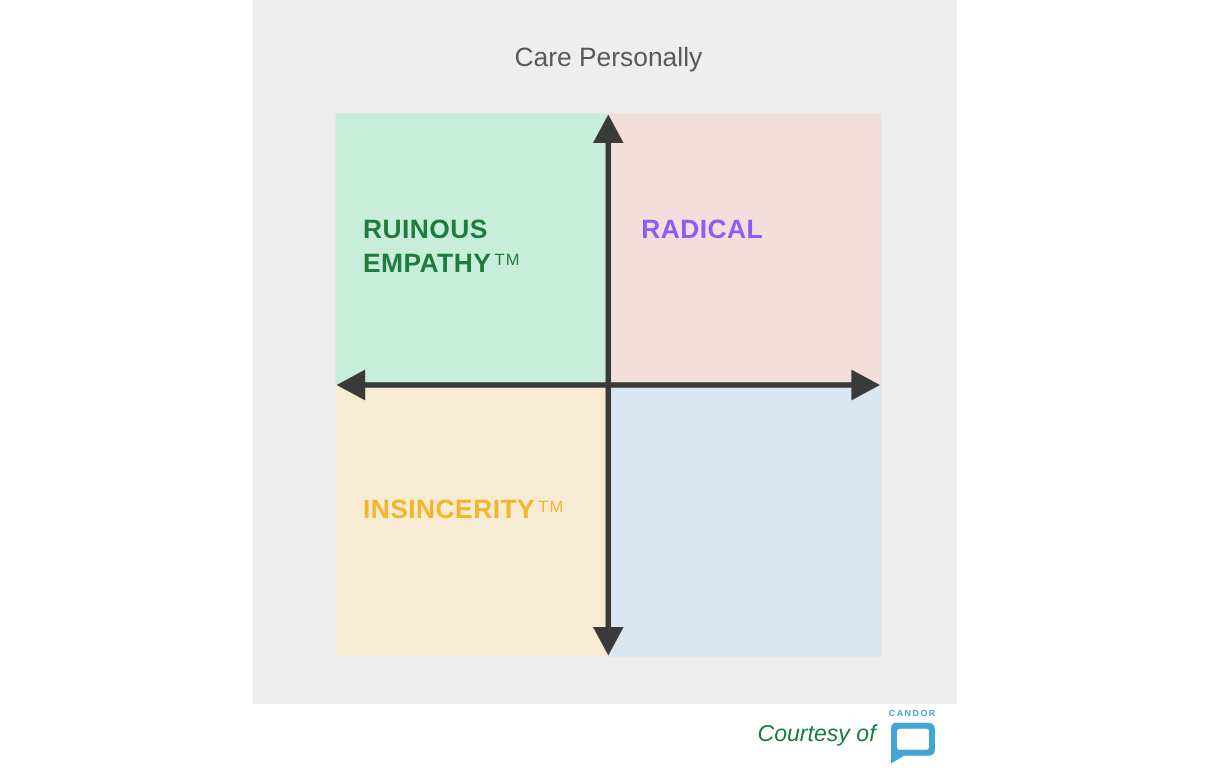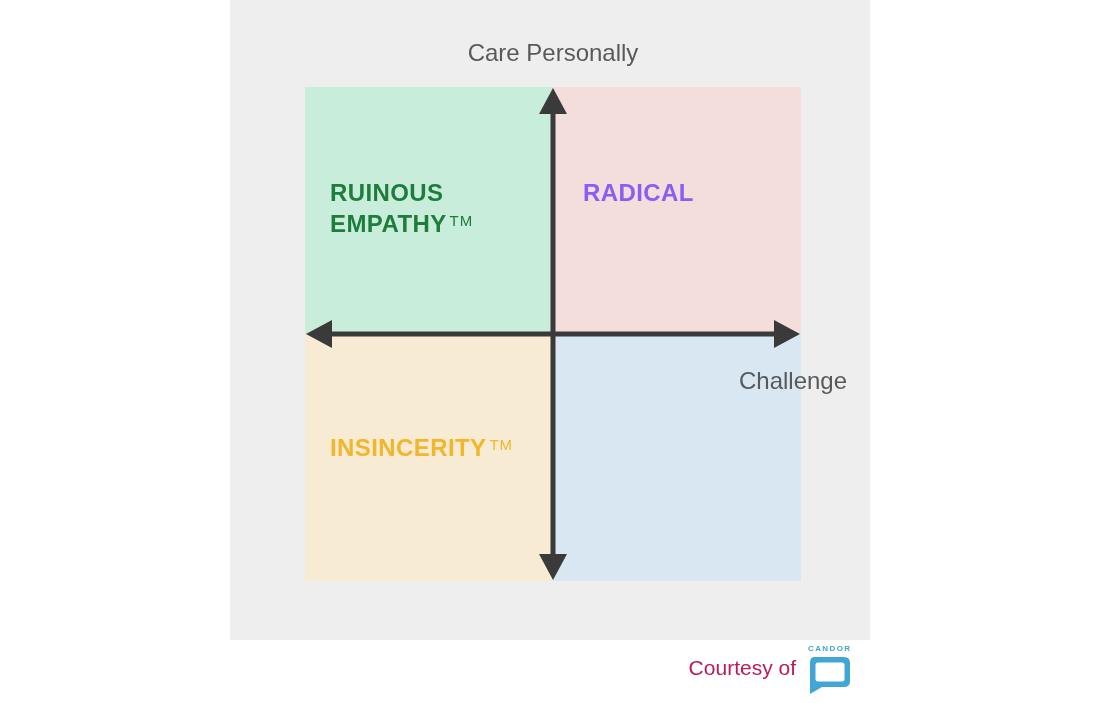--- a/index.html
+++ b/index.html
@@ -6,40 +6,40 @@
   html,body { width:1100px; height:703px; background:#ffffff; overflow:hidden;
               font-family:"Liberation Sans", sans-serif; }
   .stage { position:relative; width:1100px; height:703px; background:#ffffff; }
 
   .panel { position:absolute; left:230px; top:0; width:640px; height:640px; background:#efeeee; }
 
   .axis-label { position:absolute; color:#58595b; font-size:24px; line-height:29px; }
   .care-label { left:305px; top:38px; width:496px; text-align:center; }
   .challenge-label { left:713px; top:366px; width:160px; text-align:center; z-index:6; }
 
-  .grid { position:absolute; left:305px; top:87px; width:428px; height:494px; }
+  .grid { position:absolute; left:305px; top:103px; width:428px; height:494px; }
   .quad { position:absolute; width:248px; height:247px; }
   .q-tl { left:0;     top:0;     background:#c8edda; }
   .q-tr { left:248px; top:0;     background:#f3dedb; }
   .q-bl { left:0;     top:247px; background:#f7ecd3; }
   .q-br { left:248px; top:247px; background:#d8e7f1; }
 
   .axes-svg { position:absolute; left:0; top:0; z-index:4; }
 
   .q-label { position:absolute; z-index:5; font-weight:bold; font-size:24px;
              line-height:31px; letter-spacing:0.4px; white-space:nowrap; }
   .lbl-tl { left:25px;  top:90px;  color:#1e7d3c; }
   .lbl-tr { left:278px; top:90px;  color:#8b5cf6; }
   .lbl-bl { left:25px;  top:345px; color:#f1b62a; }
   .lbl-br { left:280px; top:345px; color:#1a73e8; }
   .tm { display:inline-block; font-size:15px; font-weight:500; letter-spacing:1px;
         margin-left:3px; transform:translateY(-6px); }
 
   .footer-courtesy { position:absolute; left:600px; top:656px; width:196px;
-        text-align:right; font-size:21px; color:#be185d; }
+        text-align:right; font-size:21px; font-style:italic; color:#15803d; }
   .candor-logo { position:absolute; left:806px; top:644px; width:48px; text-align:left; }
   .candor-logo-text { display:block; color:#41a5d5; font-size:8px; font-weight:bold;
         letter-spacing:1.4px; margin:0 0 2px 2px; }
 </style>
 </head>
 <body>
 
 <div class="stage">
 
   <div class="panel"></div>
@@ -70,21 +70,20 @@
       <div>RADICAL</div>
     </div>
 
     <div class="q-label lbl-bl">
       <div><span>INSINCERITY</span><span class="tm">TM</span></div>
     </div>
 
   </div>
 
   <div class="axis-label challenge-label">
-    <div>Challenge</div>
   </div>
 
   <div class="footer-courtesy">Courtesy of</div>
 
   <div class="candor-logo">
     <span class="candor-logo-text">CANDOR</span>
     <svg width="46" height="40" viewBox="0 0 46 40">
       <path d="M8 2 H38 Q44 2 44 8 V26 Q44 32 38 32 H16 L4 39 L4 8 Q4 2 8 2 Z" fill="#41a5d5"></path>
       <rect x="9.5" y="7.5" width="29" height="19" rx="2.5" fill="#ffffff"></rect>
     </svg>

